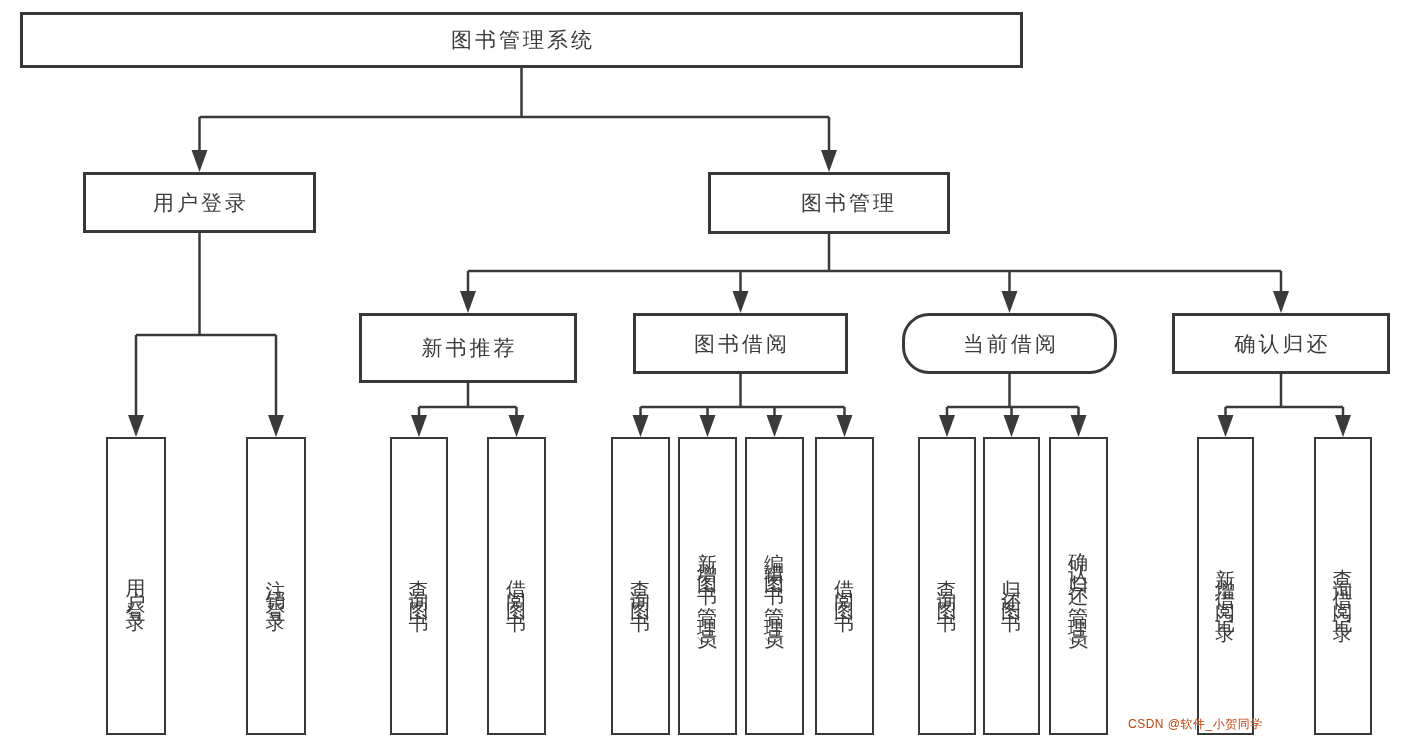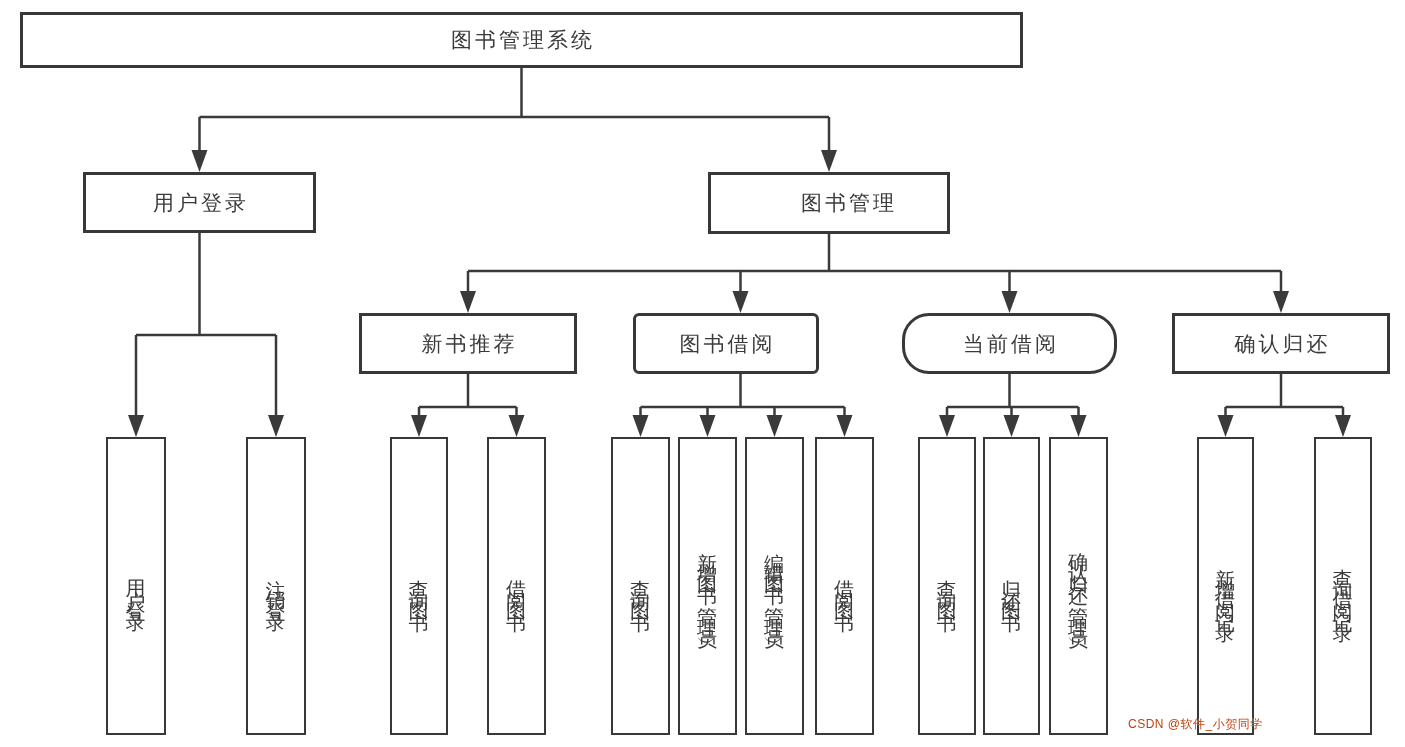--- a/index.html
+++ b/index.html
@@ -86,24 +86,24 @@
   <div id="nodes">
       <div class="node h" style="left: 20px; top: 12px; width: 1003px; height: 56px;">
         <span class="label">图书管理系统</span>
       </div>
       <div class="node h" style="left: 83px; top: 172px; width: 233px; height: 61px;">
         <span class="label">用户登录</span>
       </div>
       <div class="node h" style="left: 708px; top: 172px; width: 242px; height: 62px; padding-left: 37px;">
         <span class="label">图书管理</span>
       </div>
-      <div class="node h" style="left: 359px; top: 313px; width: 218px; height: 61px;">
+      <div class="node h" style="left: 359px; top: 313px; width: 218px; height: 70px;">
         <span class="label">新书推荐</span>
       </div>
-      <div class="node h" style="left: 633px; top: 313px; width: 186px; height: 61px; border-radius: 6px;">
+      <div class="node h" style="left: 633px; top: 313px; width: 215px; height: 61px;">
         <span class="label">图书借阅</span>
       </div>
       <div class="node h" style="left: 902px; top: 313px; width: 215px; height: 61px; border-radius: 27px;">
         <span class="label">当前借阅</span>
       </div>
       <div class="node h" style="left: 1172px; top: 313px; width: 218px; height: 61px;">
         <span class="label">确认归还</span>
       </div>
       <div class="node v" style="left: 106px; top: 437px; width: 60px; height: 298px;">
         <span class="label">用户登录</span>

